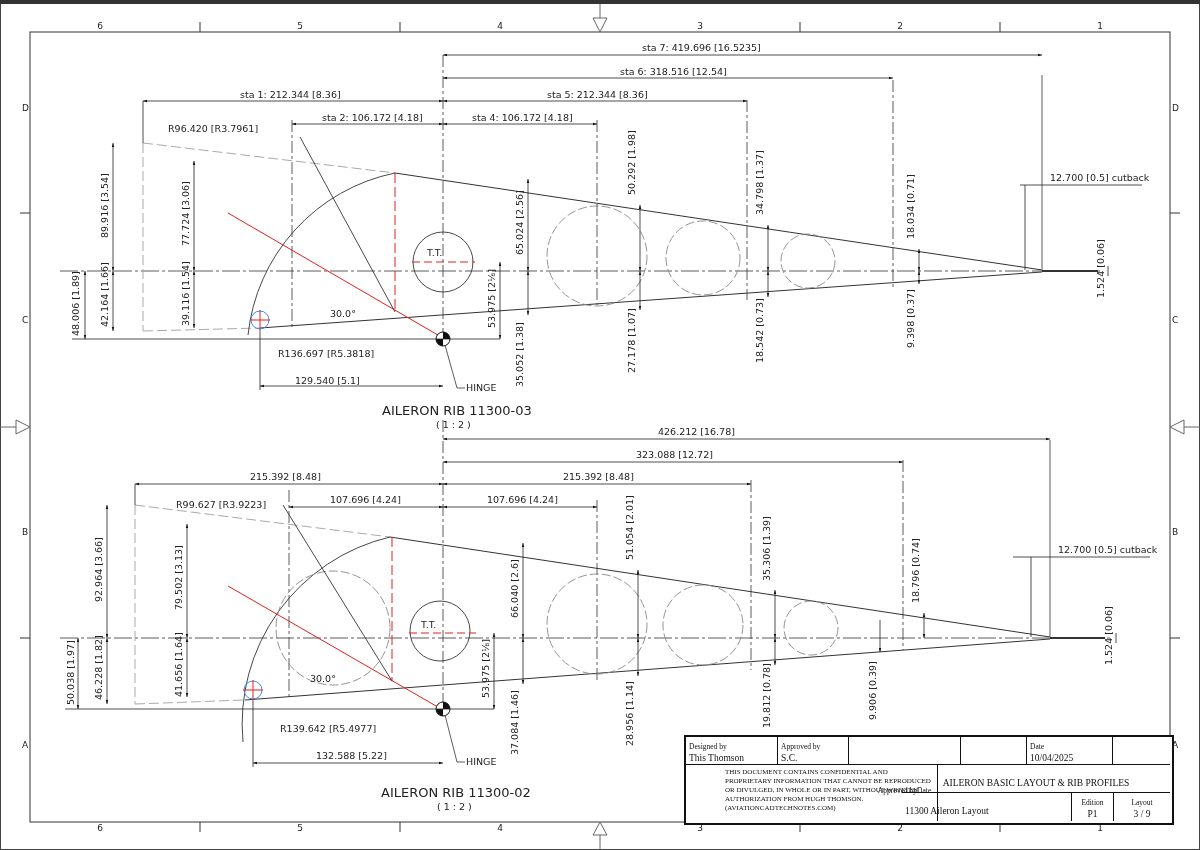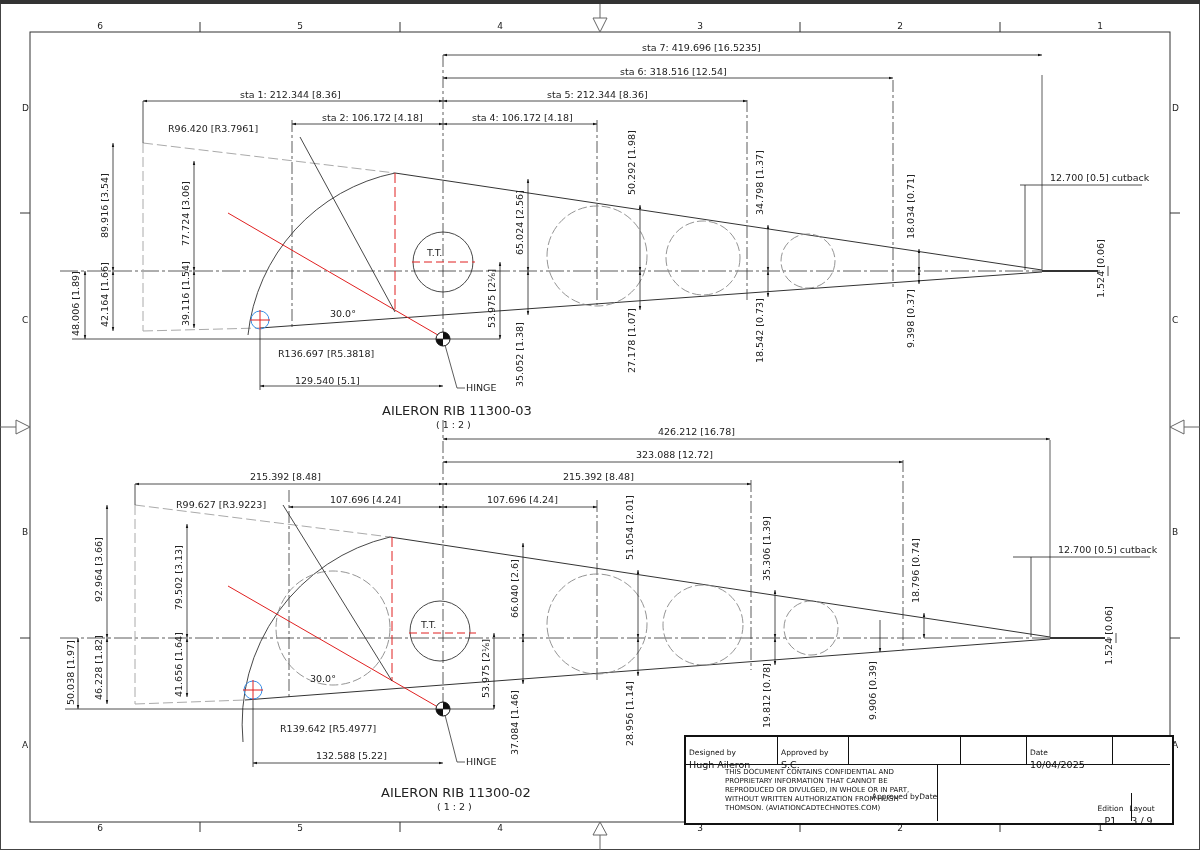--- a/index.html
+++ b/index.html
@@ -4,21 +4,21 @@
 <style>
   html,body{margin:0;padding:0;background:#fff;}
   body{width:1200px;height:850px;overflow:hidden;position:relative;font-family:"DejaVu Sans",sans-serif;}
   #sheet{position:absolute;left:0;top:0;width:1200px;height:850px;}
   svg text{font-family:"DejaVu Sans",sans-serif;fill:#222;}
   .dim{font-size:9.5px;}
   .zone{font-size:9px;fill:#333;}
   .title{font-size:13px;}
   .scale{font-size:9.5px;}
   #tb{position:absolute;left:684px;top:735px;width:486px;height:86px;border:2px solid #111;background:#fff;font-family:"DejaVu Sans",sans-serif;color:#111;}
-  #tb .cell{position:absolute;box-sizing:border-box;border-right:1px solid #111;border-bottom:1px solid #111;padding:11px 3px;}
+  #tb .cell{position:absolute;box-sizing:border-box;border-right:1px solid #111;border-bottom:1px solid #111;padding:5px 3px;font-family:Liberation Serif, serif;}
   #tb .lbl{font-size:7.5px;display:block;line-height:10px;}
   #tb .val{font-size:9.5px;display:block;line-height:13px;}
   #tb .conf{font-size:7px;line-height:9px;text-transform:uppercase;margin-left:36px;}
   #tb .center{text-align:center;}
 </style>
 </head>
 <body>
 
 <div id="sheet">
 <svg width="1200" height="850" viewBox="0 0 1200 850">
@@ -294,40 +294,42 @@
 
     <text x="381" y="797" class="title">AILERON RIB 11300-02</text>
     <text x="437" y="810" class="scale">( 1 : 2 )</text>
   </g>
 </svg>
 
 
 <div id="tb">
   <div class="cell" style="left:0;top:0;width:92px;height:28px;">
     <span class="lbl">Designed by</span>
-    <span class="val">Hugh Aileron</span>
+    <span class="val">This Thomson</span>
   </div>
   <div class="cell" style="left:92px;top:0;width:71px;height:28px;">
     <span class="lbl">Approved by</span>
     <span class="val">S.C.</span>
   </div>
   <div class="cell" style="left:163px;top:0;width:112px;height:28px;">
     <span class="lbl" style="display:flex;justify-content:center;margin-top:44px;">
       <span>Approved by</span>
       <span>Date</span>
     </span>
   </div>
   <div class="cell" style="left:275px;top:0;width:66px;height:28px;"></div>
   <div class="cell" style="left:341px;top:0;width:86px;height:28px;">
     <span class="lbl">Date</span>
     <span class="val">10/04/2025</span>
   </div>
   <div class="cell" style="left:427px;top:0;width:57px;height:28px;border-right:none;"></div>
   <div class="cell conf" style="left:0;top:28px;width:216px;height:56px;border-bottom:none;padding-top:3px;">This document contains confidential and proprietary information that cannot be reproduced or divulged, in whole or in part, without written authorization from Hugh Thomson. (aviationcadtechnotes.com)</div>
-  <div class="cell center" style="left:404px;top:56px;width:42px;height:28px;border-bottom:none;">
+  <div class="cell center" style="left:216px;top:28px;width:268px;height:28px;border-right:none;font-size:9.5px;line-height:26px;">AILERON BASIC LAYOUT &amp; RIB PROFILES</div>
+  <div class="cell" style="left:216px;top:56px;width:170px;height:28px;border-bottom:none;font-size:9.5px;line-height:26px;">11300 Aileron Layout</div>
+  <div class="cell center" style="left:386px;top:56px;width:42px;height:28px;border-bottom:none;">
     <span class="lbl">Edition</span>
     <span class="val">P1</span>
   </div>
   <div class="cell center" style="left:428px;top:56px;width:56px;height:28px;border-bottom:none;border-right:none;">
     <span class="lbl">Layout</span>
     <span class="val">3 / 9</span>
   </div>
 </div>
 </div>
 

